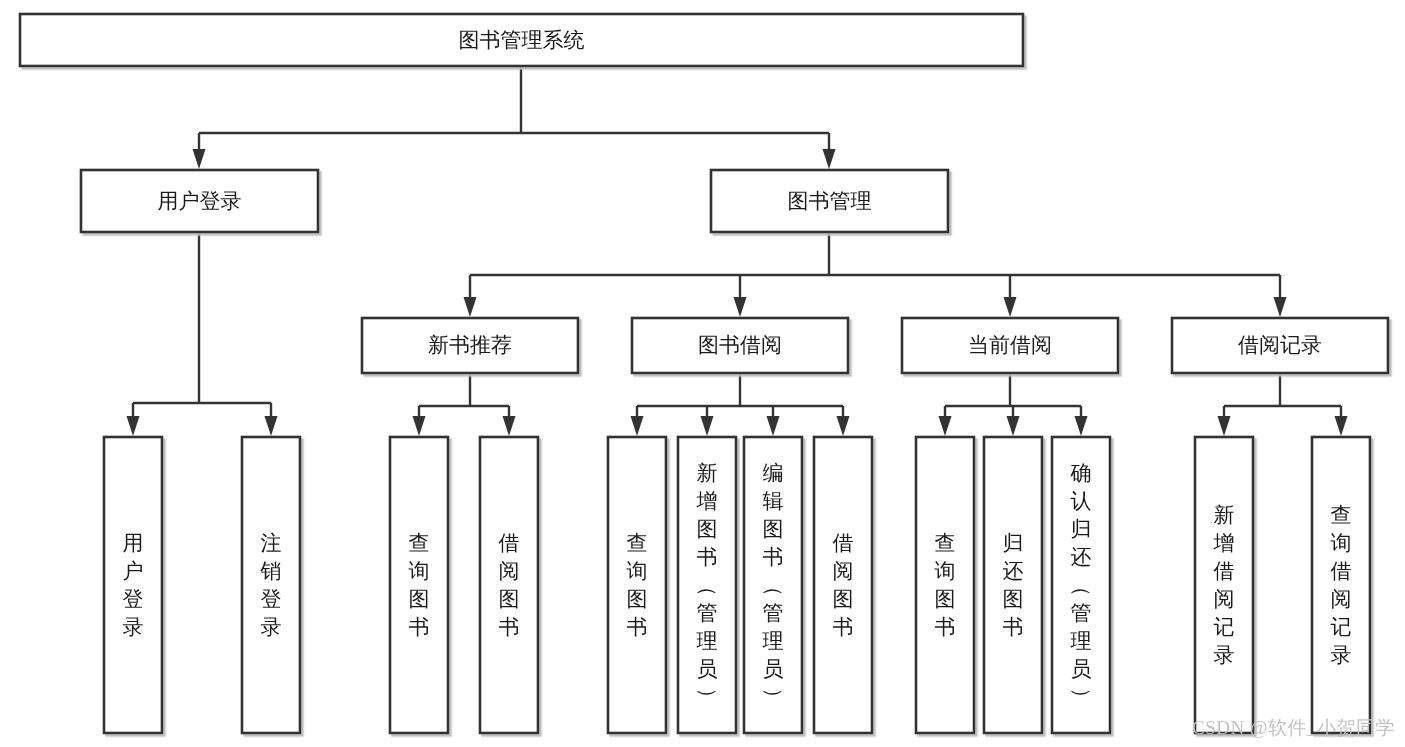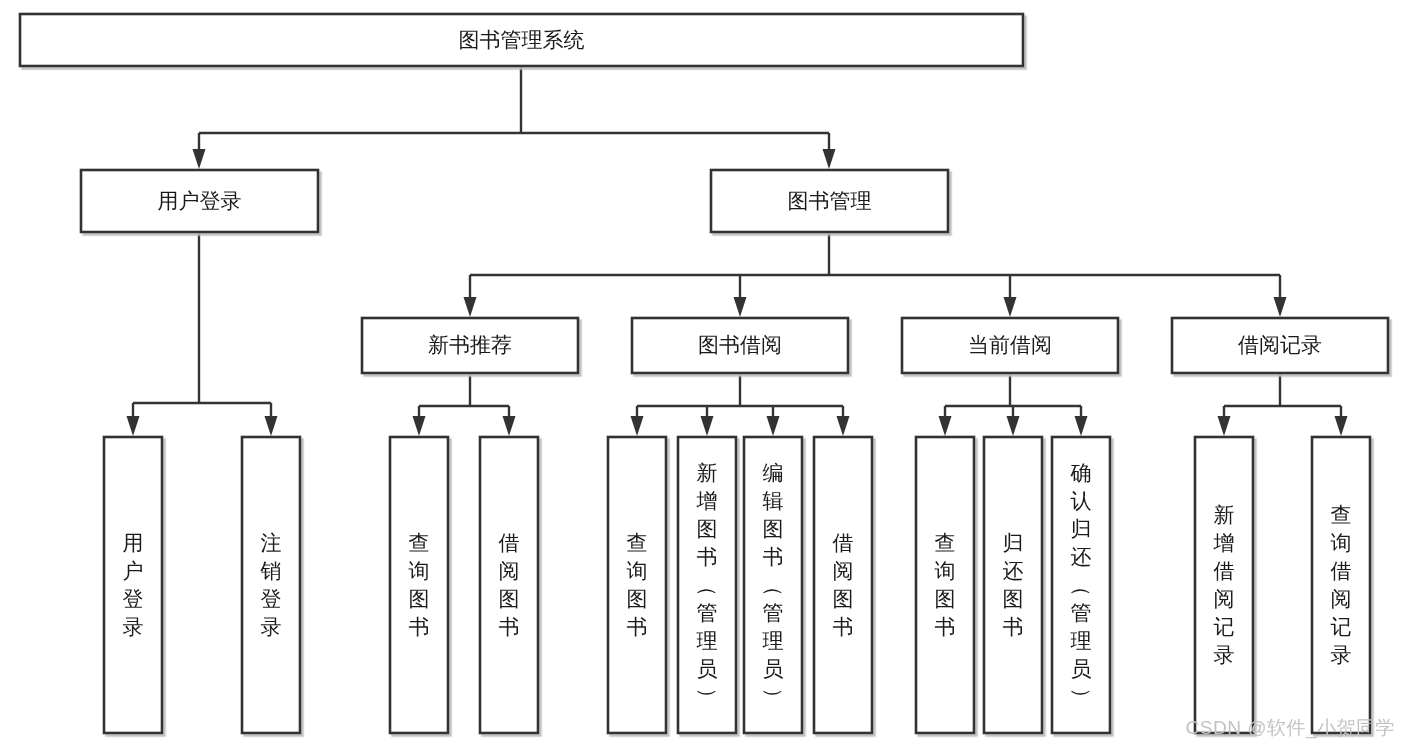--- a/index.html
+++ b/index.html
@@ -42,21 +42,21 @@
     stroke-width: 2.4;
     fill: none;
   }
   .arrow-head {
     fill: #333333;
   }
   .watermark {
     position: absolute;
     right: 10px;
     bottom: 6px;
-    font-family: Liberation Sans, sans-serif;
+    font-family: Liberation Serif, serif;
     font-size: 19px;
     color: #c2c2c2;
     white-space: nowrap;
     letter-spacing: 0.5px;
     pointer-events: none;
   }
 </style>
 </head>
 <body>
 

